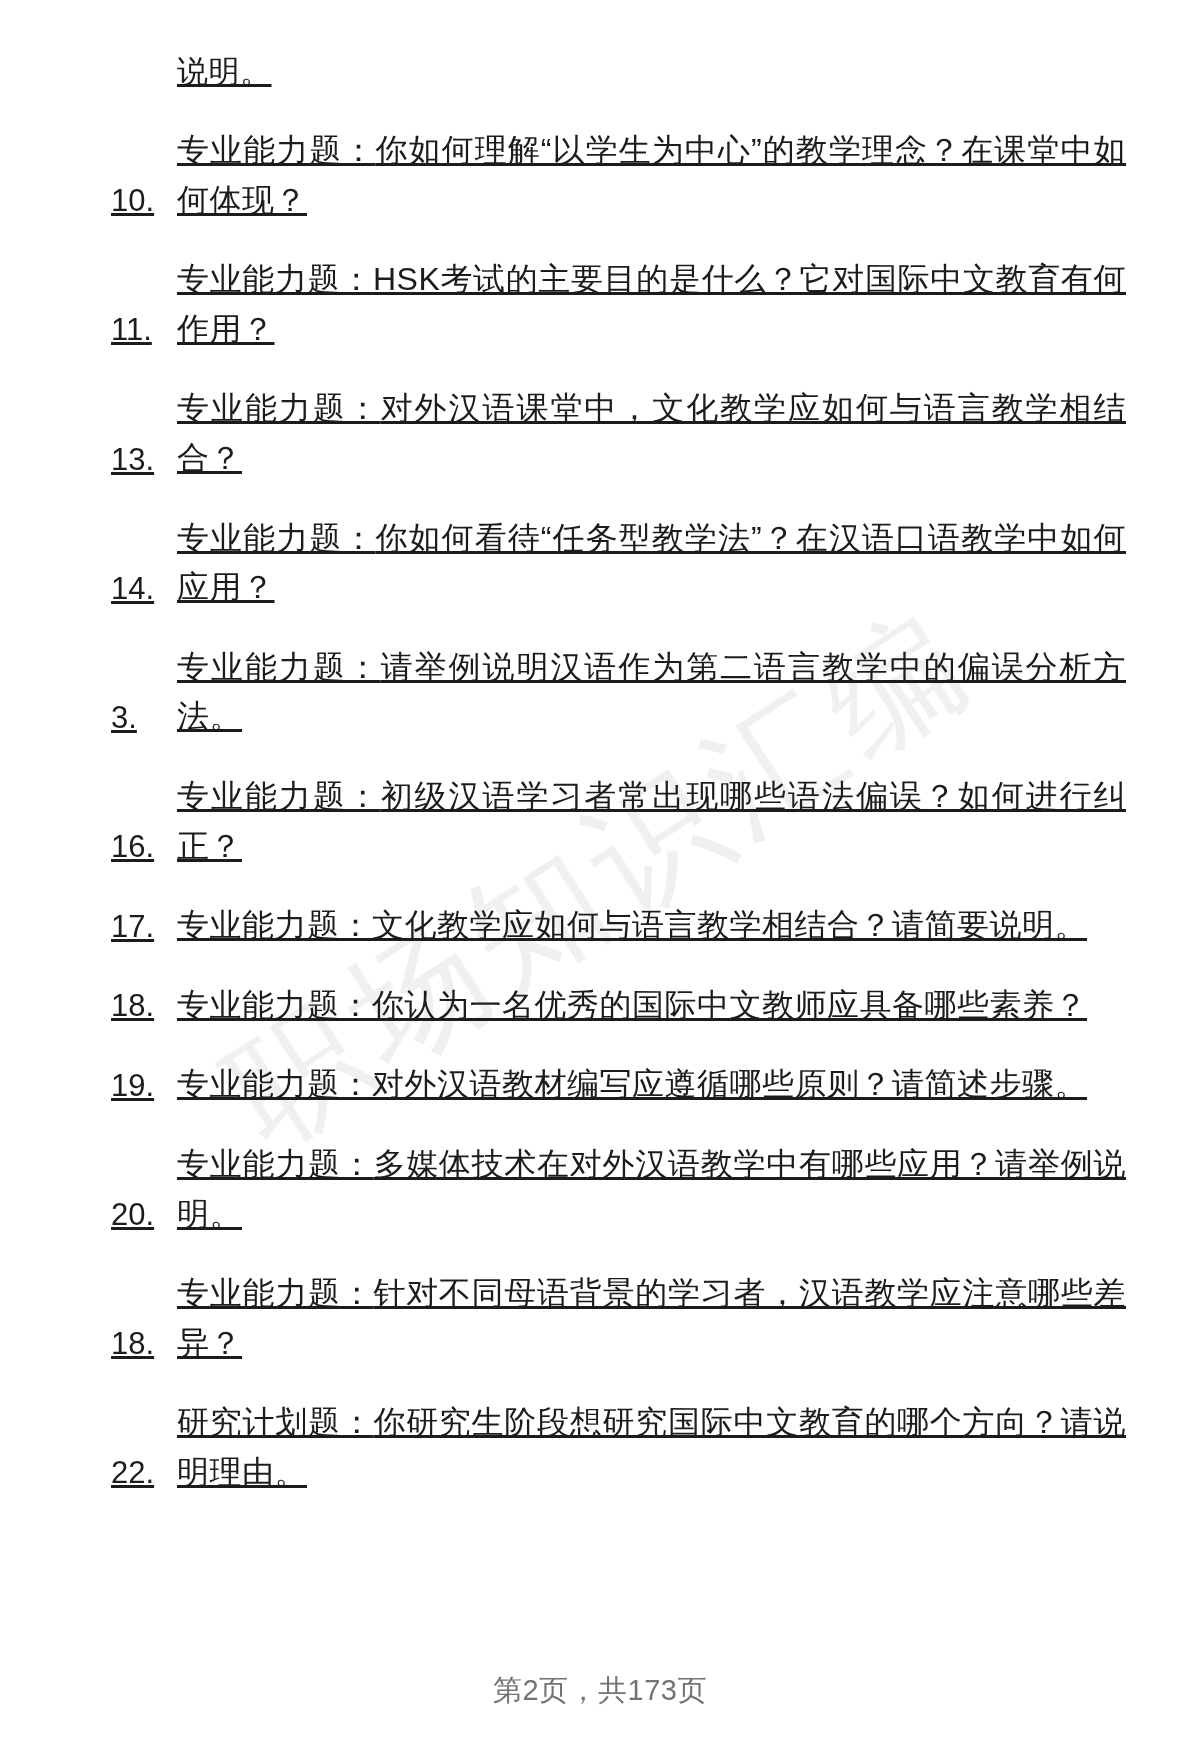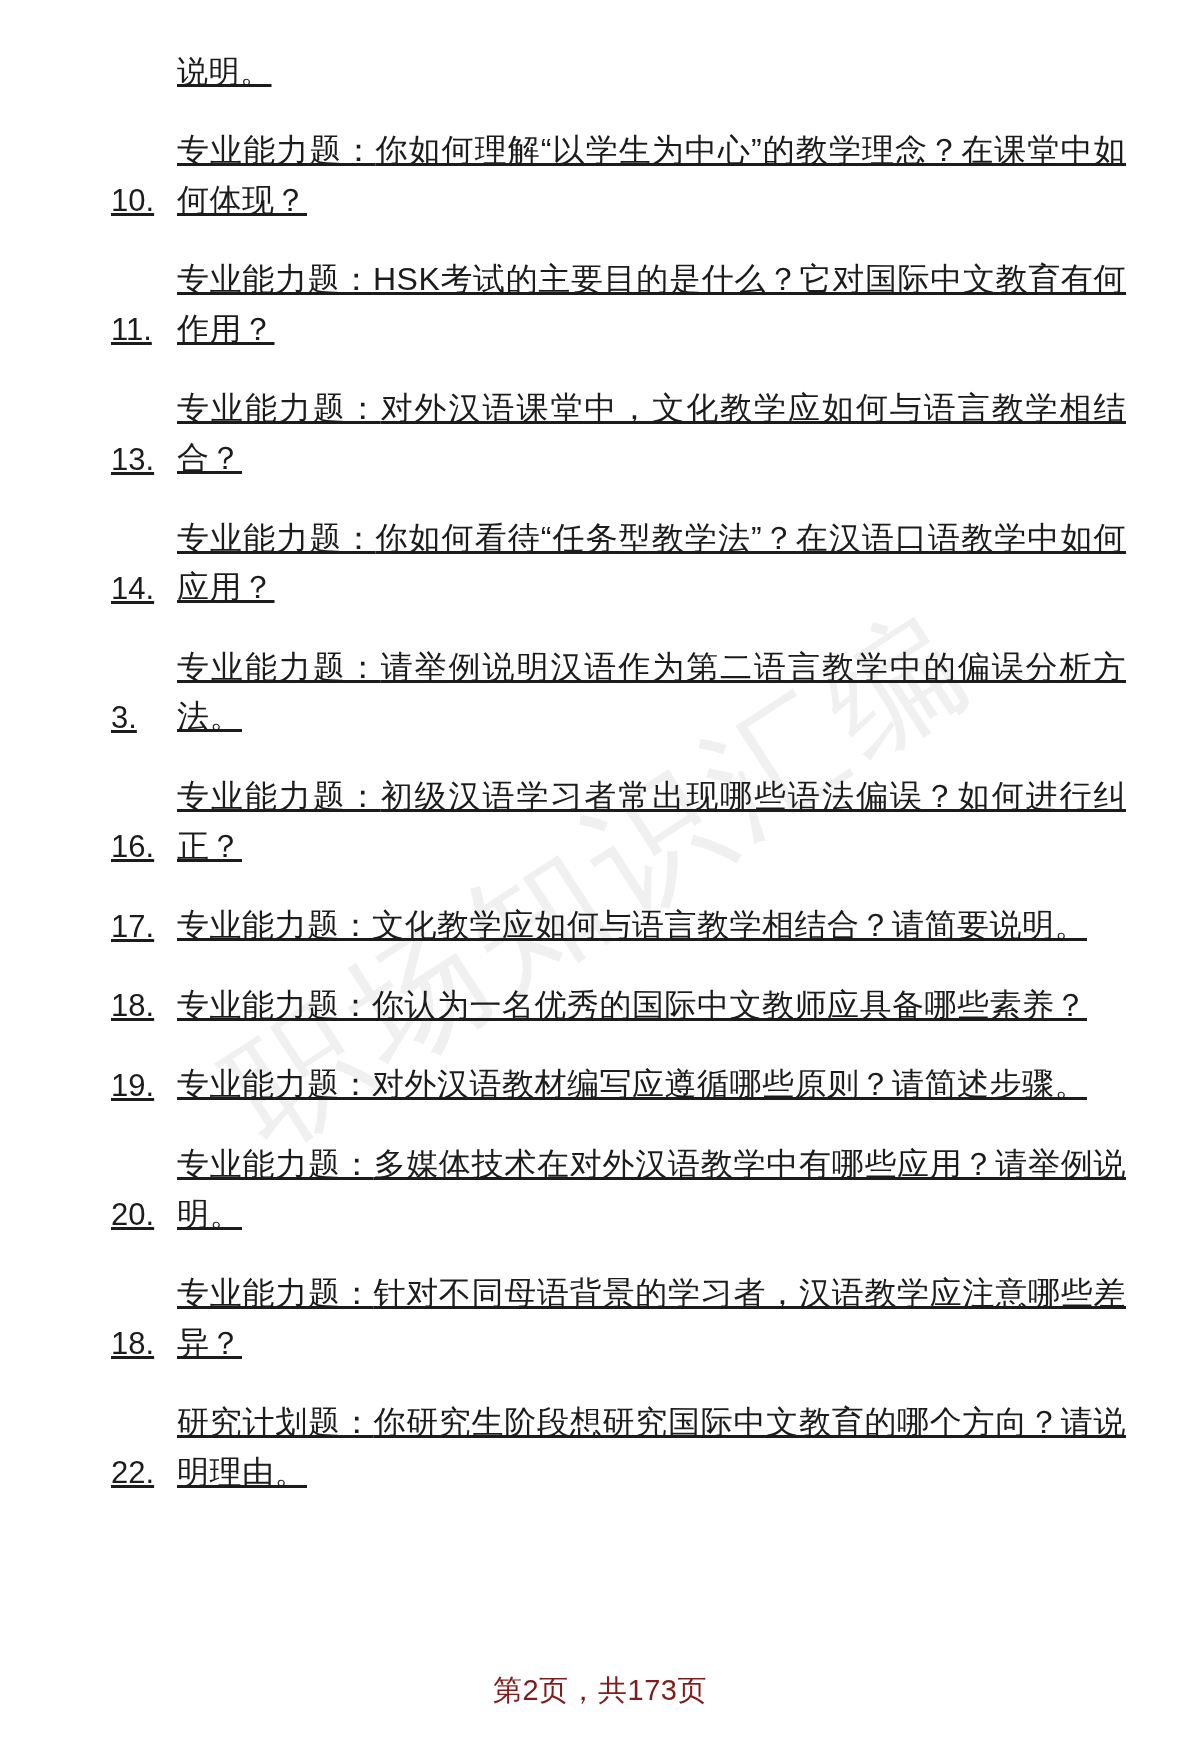--- a/index.html
+++ b/index.html
@@ -72,21 +72,21 @@
   .item-label {
     white-space: nowrap;
   }
   .footer {
     position: absolute;
     left: 0;
     right: 0;
     bottom: 44px;
     text-align: center;
     font-size: 29px;
-    color: #7f1d1d;
+    color: #737373;
     z-index: 2;
     letter-spacing: 0.5px;
   }
 </style>
 </head>
 <body>
 
 <div class="page">
 
   <div class="watermark">职场知识汇编</div>

